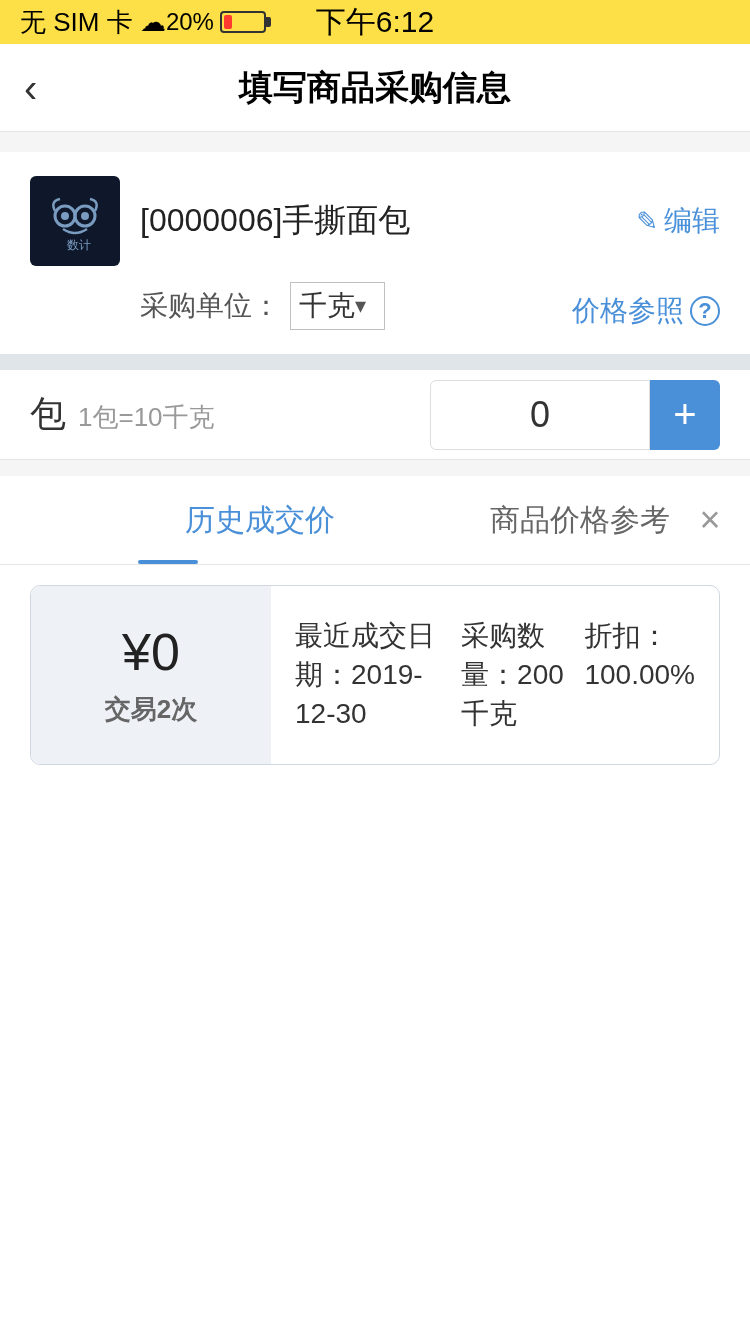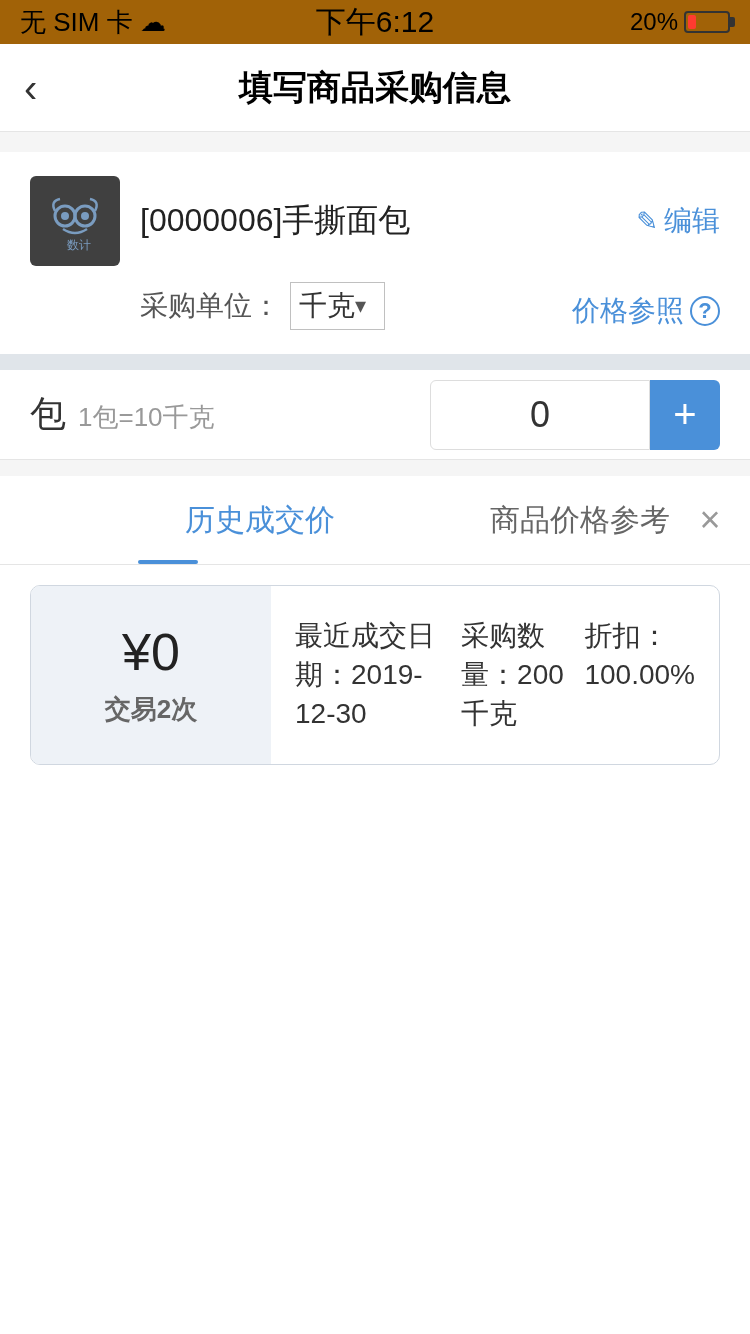--- a/index.html
+++ b/index.html
@@ -9,24 +9,23 @@
       min-height: 1334px;
       font-family: -apple-system, "PingFang SC", "Helvetica Neue", Arial, sans-serif;
       background: #f5f5f5;
       overflow-x: hidden;
     }
 
     
     .status-bar {
       width: 750px;
       height: 44px;
-      background: #a16207;
-      display: flex;
-      align-items: center;
-      justify-content: space-between;
+      background: #fde047;
+      display: flex;
+      align-items: center;
       padding: 0 20px;
       font-size: 28px;
     }
     .status-left {
       font-size: 26px;
       color: #000;
       font-weight: 500;
     }
     .status-center {
       font-size: 30px;
@@ -111,21 +110,21 @@
       justify-content: space-between;
     }
     .product-left {
       display: flex;
       align-items: center;
       gap: 20px;
     }
     .product-image {
       width: 90px;
       height: 90px;
-      background: #404040;
+      background: #0f172a;
       border-radius: 6px;
       display: flex;
       align-items: center;
       justify-content: center;
       color: #7a9cc0;
       font-size: 36px;
     }
     .product-name {
       font-size: 32px;
       color: #222;

